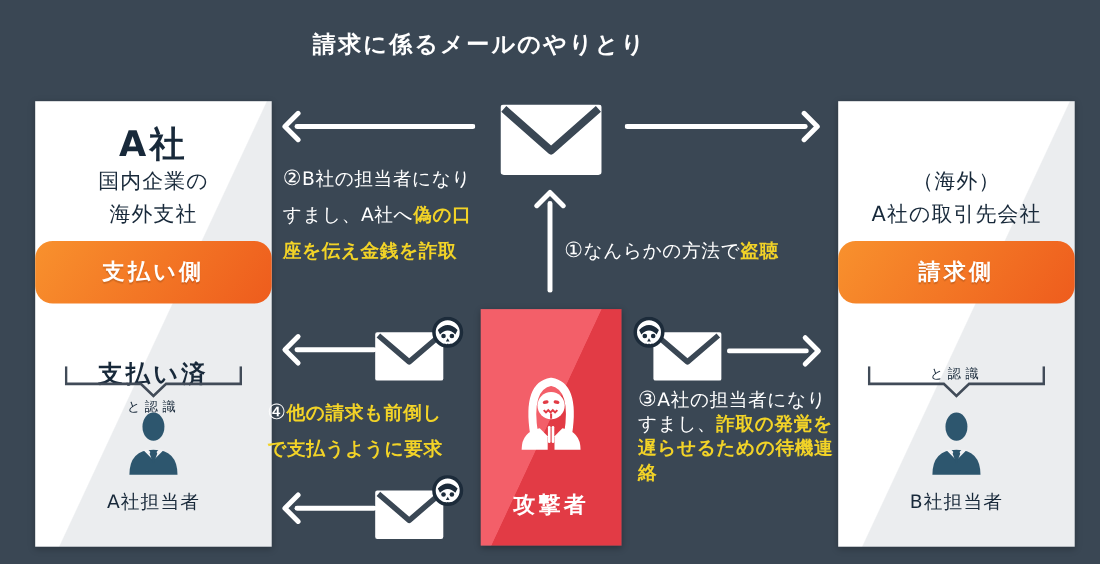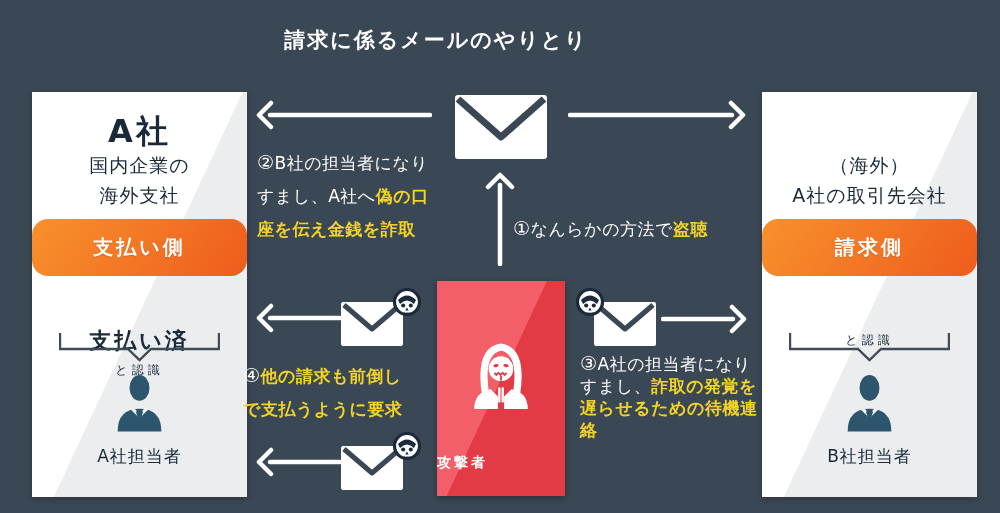--- a/index.html
+++ b/index.html
@@ -72,21 +72,21 @@
   }
   
   .attacker-box{
     position:absolute;left:437px;top:281px;width:128px;height:215px;
     background:linear-gradient(115deg,var(--attacker_red_light) 48%,var(--attacker_red_dark) 48.3%);
     box-shadow:0 2px 6px rgba(0,0,0,.3);
   }
   .attacker-icon{position:absolute;left:31px;top:55px;}
   .attacker-label{
     position:absolute;bottom:24px;left:0;width:100%;
-    font-size:14px;font-weight:bold;color:#fff;letter-spacing:3px;
+    text-align:center;font-size:20px;font-weight:bold;color:#fff;letter-spacing:3px;
   }
   
   .abs{position:absolute;}
   .arrow line,.arrow polyline{stroke:#fff;stroke-width:4.5;fill:none;stroke-linecap:round;stroke-linejoin:round;}
   .mail-big polyline{stroke:var(--background);}
   .skullmail .flap{stroke:var(--background);}
   .mirror{transform:scaleX(-1);}
   
   .step{
     font-size:17px;line-height:33px;color:#fff;letter-spacing:.5px;

